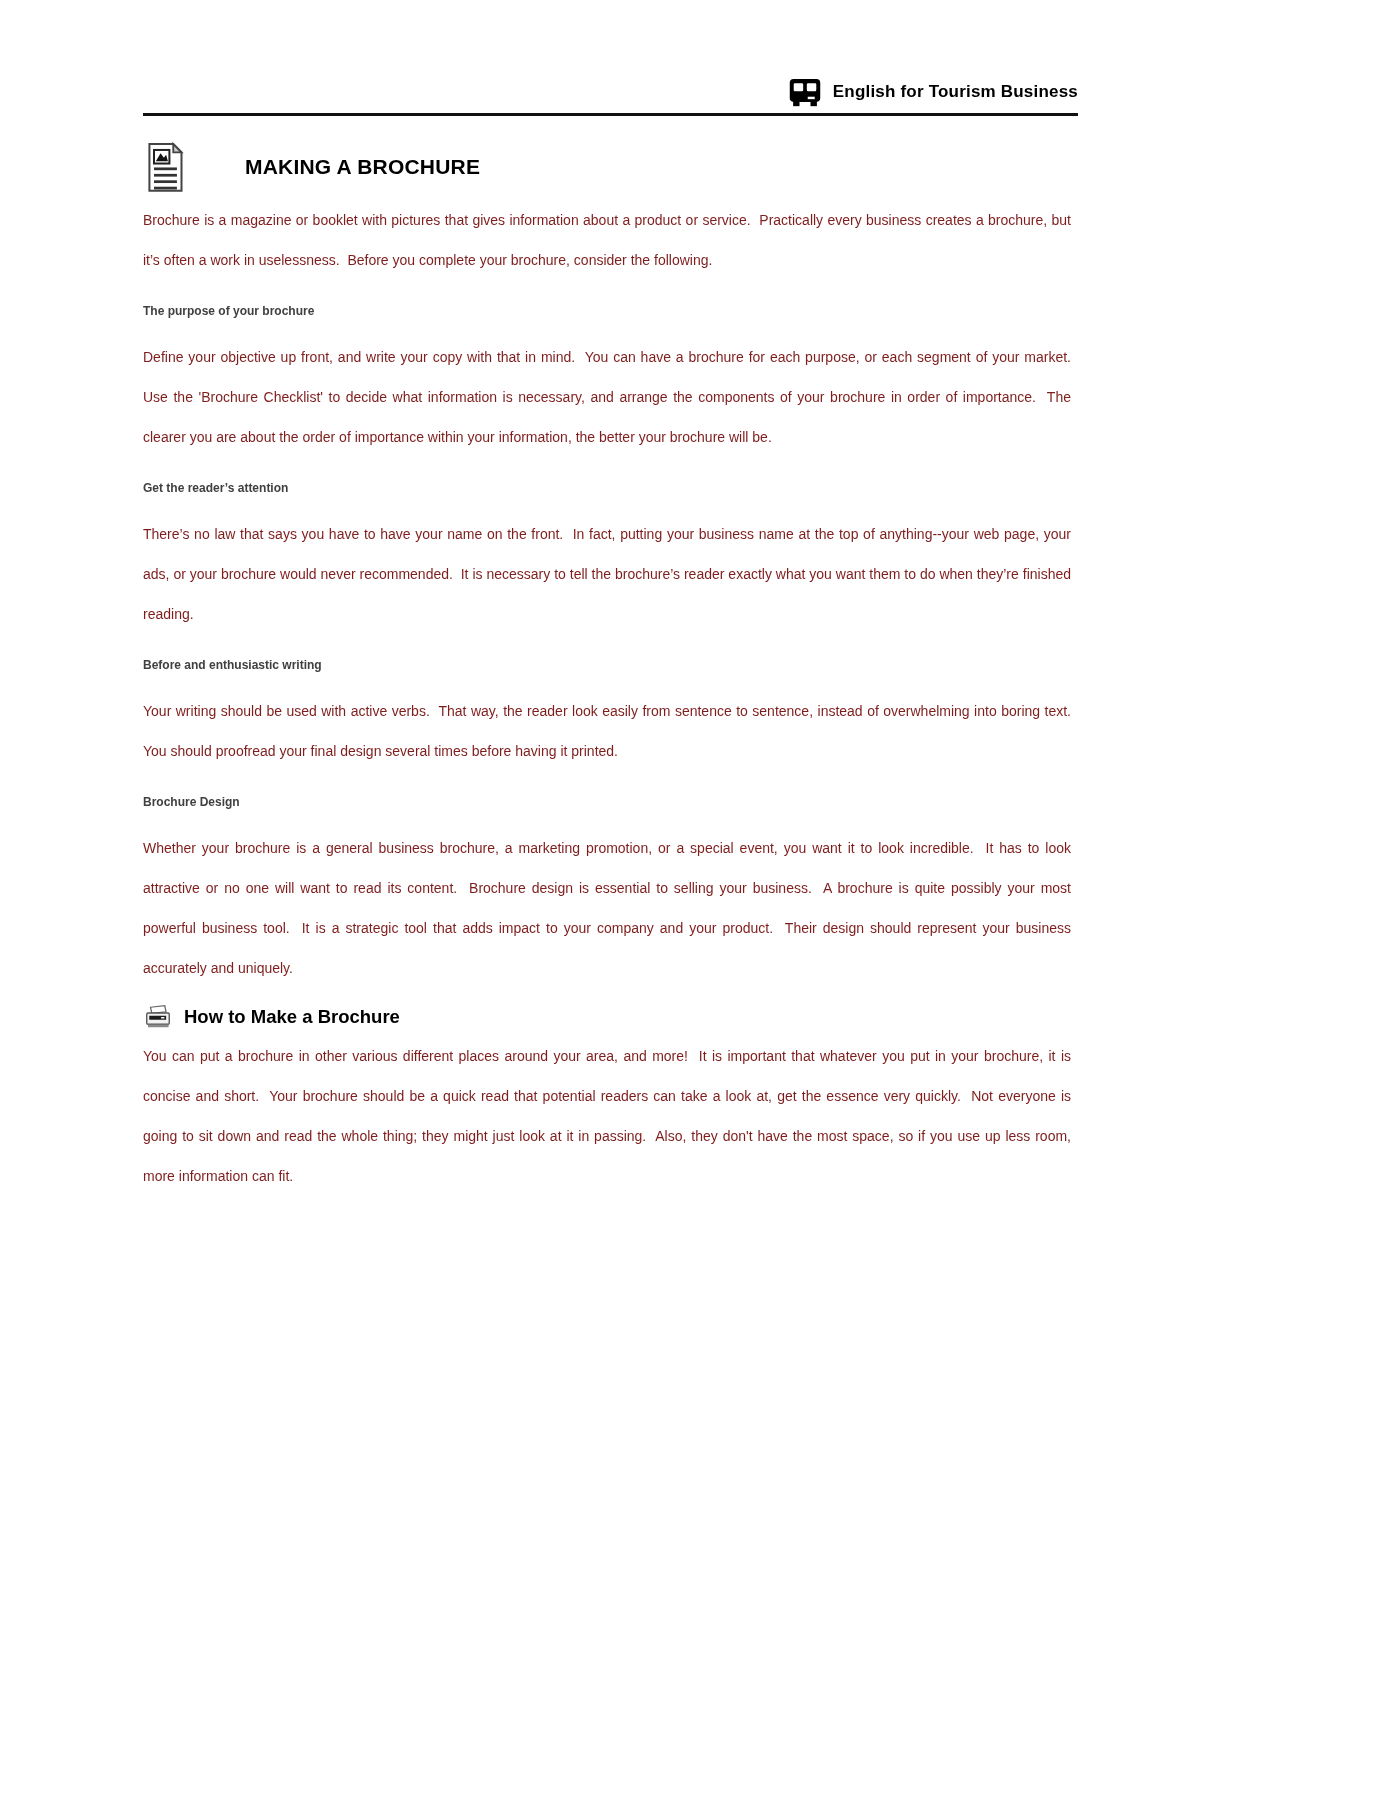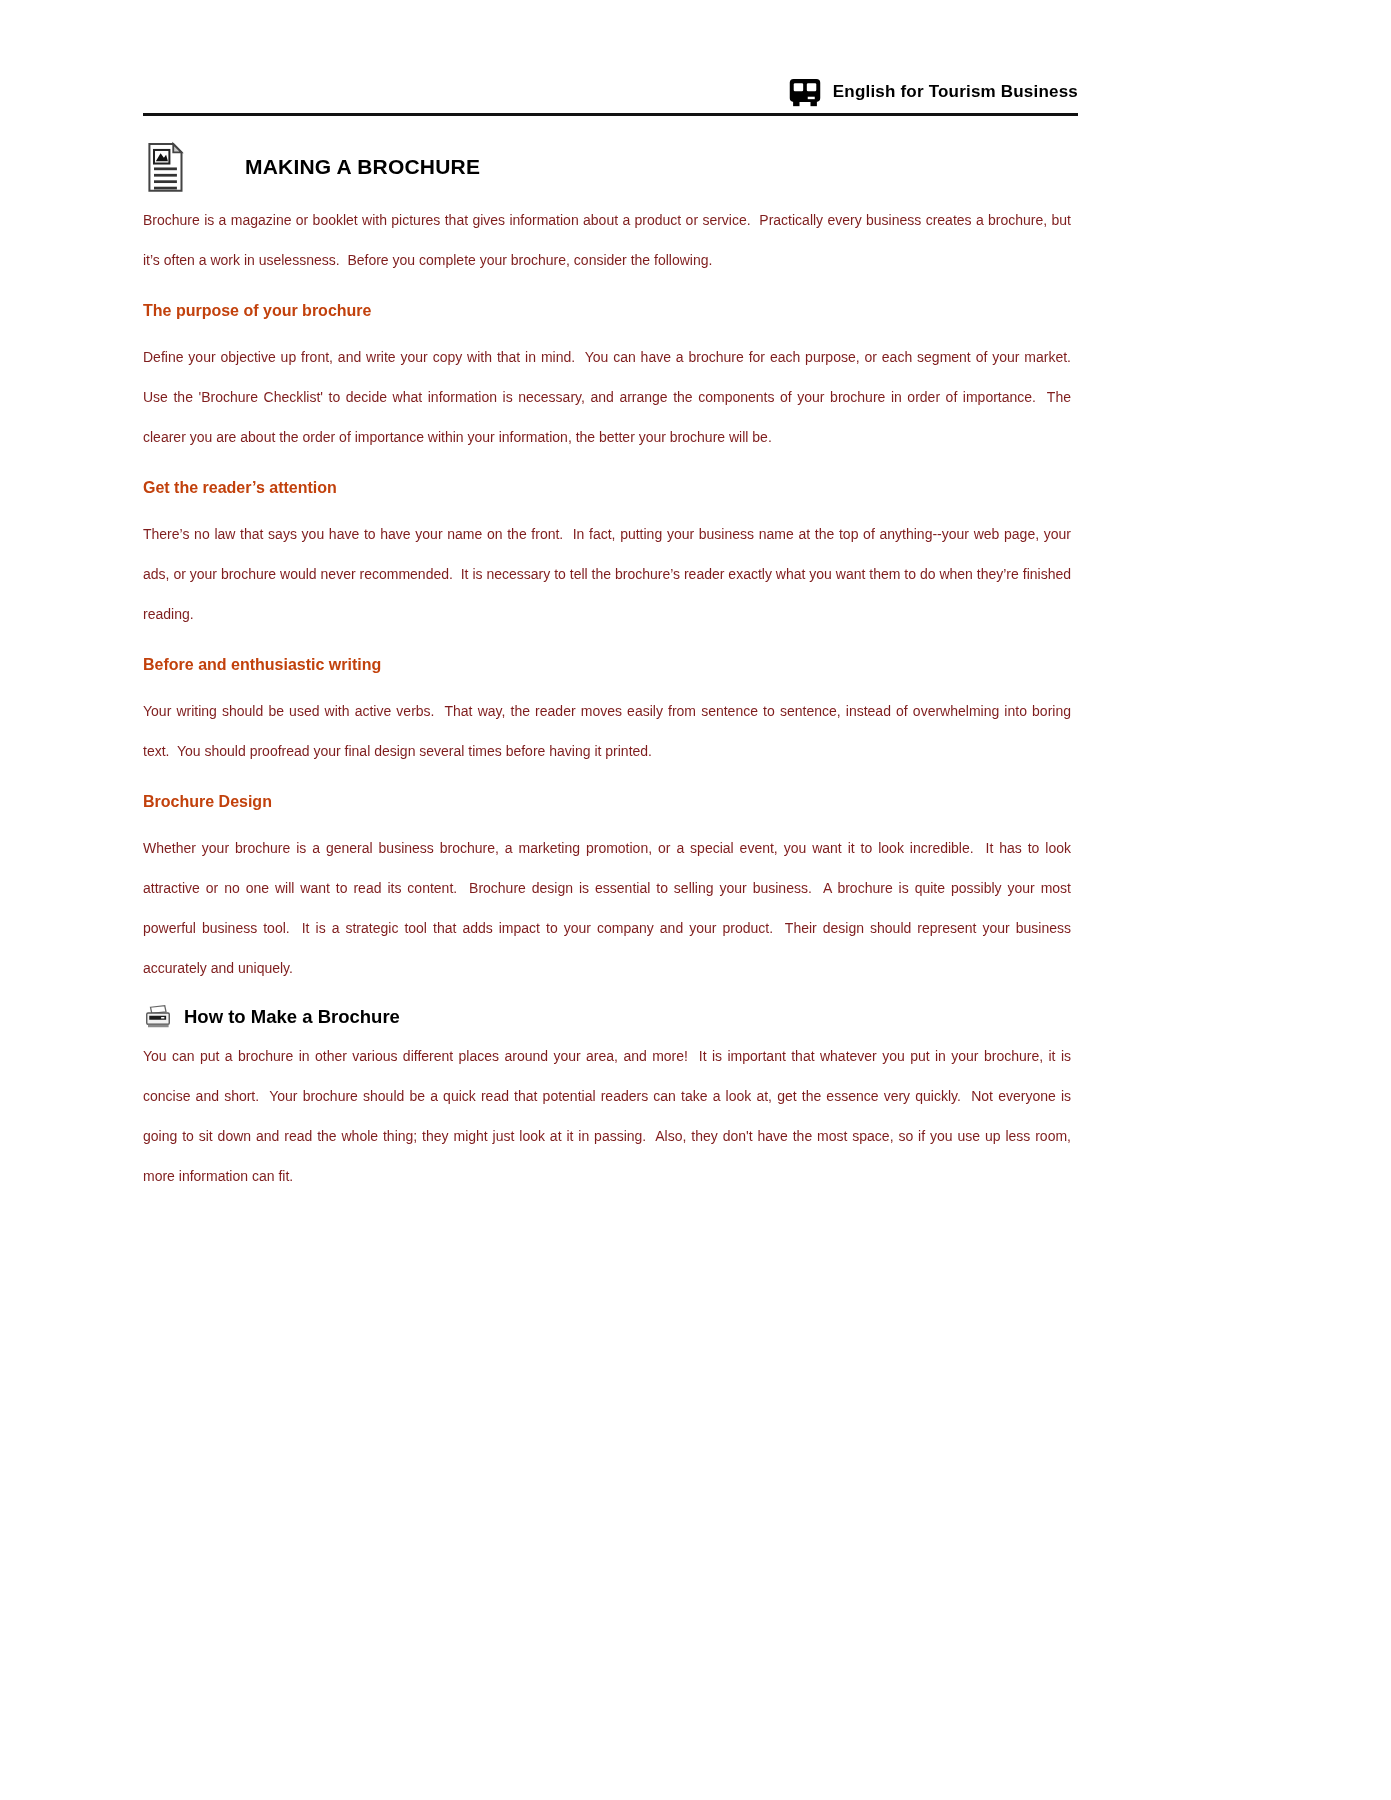--- a/index.html
+++ b/index.html
@@ -56,23 +56,23 @@
   .para {
     font-size: 14px;
     line-height: 40px;
     text-align: justify;
     white-space: pre-wrap;
     color: #7f1d1d;
     margin-top: 6px;
     margin-bottom: 10px;
   }
   .sec-heading {
-    font-size: 16px;
+    font-size: 12px;
     font-weight: 700;
-    color: #c2410c;
+    color: #404040;
     line-height: 40px;
     margin-top: 11px;
   }
   .howto-row {
     display: flex;
     align-items: center;
     gap: 11px;
     margin-top: 16px;
     margin-bottom: 2px;
   }
@@ -141,21 +141,21 @@
 
     <p class="para">Brochure is a magazine or booklet with pictures that gives information about a product or service.  Practically every business creates a brochure, but it’s often a work in uselessness.  Before you complete your brochure, consider the following.</p>
 
     <div class="sec-heading">The purpose of your brochure</div>
     <p class="para">Define your objective up front, and write your copy with that in mind.  You can have a brochure for each purpose, or each segment of your market.  Use the 'Brochure Checklist' to decide what information is necessary, and arrange the components of your brochure in order of importance.  The clearer you are about the order of importance within your information, the better your brochure will be.</p>
 
     <div class="sec-heading">Get the reader’s attention</div>
     <p class="para">There’s no law that says you have to have your name on the front.  In fact, putting your business name at the top of anything--your web page, your ads, or your brochure would never recommended.  It is necessary to tell the brochure’s reader exactly what you want them to do when they’re finished reading.</p>
 
     <div class="sec-heading">Before and enthusiastic writing</div>
-    <p class="para">Your writing should be used with active verbs.  That way, the reader moves easily from sentence to sentence, instead of overwhelming into boring text.  You should proofread your final design several times before having it printed.</p>
+    <p class="para">Your writing should be used with active verbs.  That way, the reader look easily from sentence to sentence, instead of overwhelming into boring text.  You should proofread your final design several times before having it printed.</p>
 
     <div class="sec-heading">Brochure Design</div>
     <p class="para">Whether your brochure is a general business brochure, a marketing promotion, or a special event, you want it to look incredible.  It has to look attractive or no one will want to read its content.  Brochure design is essential to selling your business.  A brochure is quite possibly your most powerful business tool.  It is a strategic tool that adds impact to your company and your product.  Their design should represent your business accurately and uniquely.</p>
 
     <div class="howto-row">
       <span class="icon">
         <svg width="30" height="26" viewBox="0 0 24 20" aria-hidden="true">
           <path d="M6 2.2 L17.4 1 L18.4 5.8 L7 7 Z" fill="#ffffff" stroke="#666" stroke-width="1"></path>
           <rect x="3" y="6.8" width="18" height="9" rx="1" fill="#f2f2f2" stroke="#555" stroke-width="1.1"></rect>
           <rect x="5" y="9" width="13.5" height="3.2" fill="#1d1d1d"></rect>

